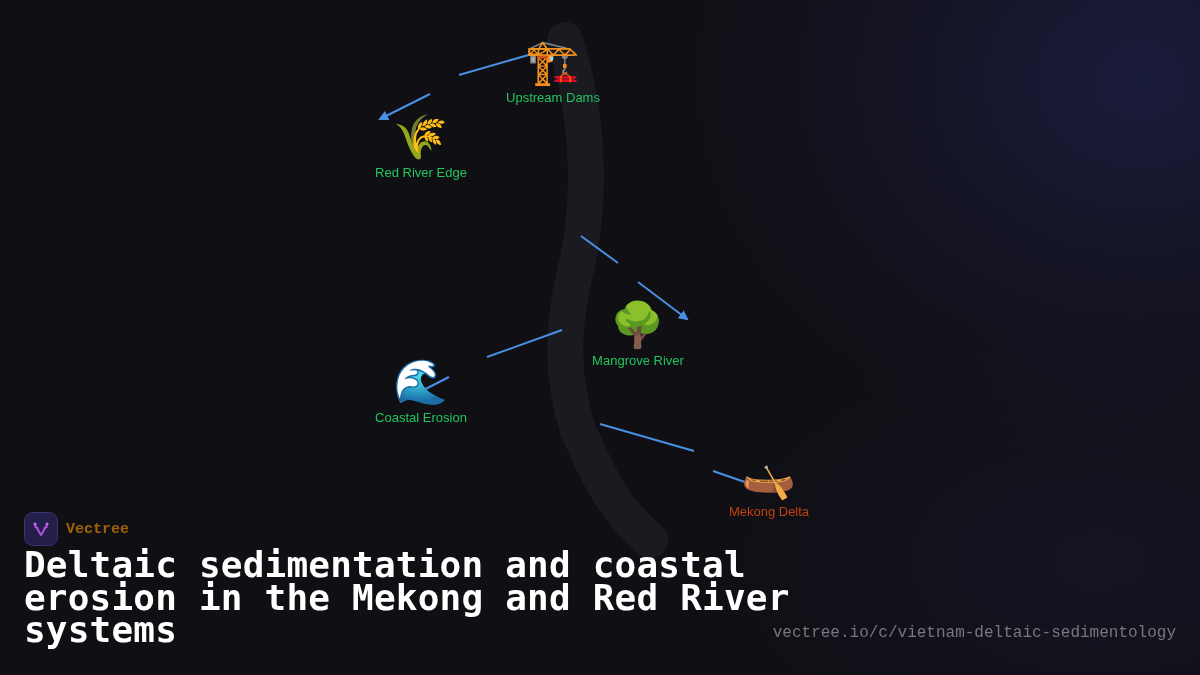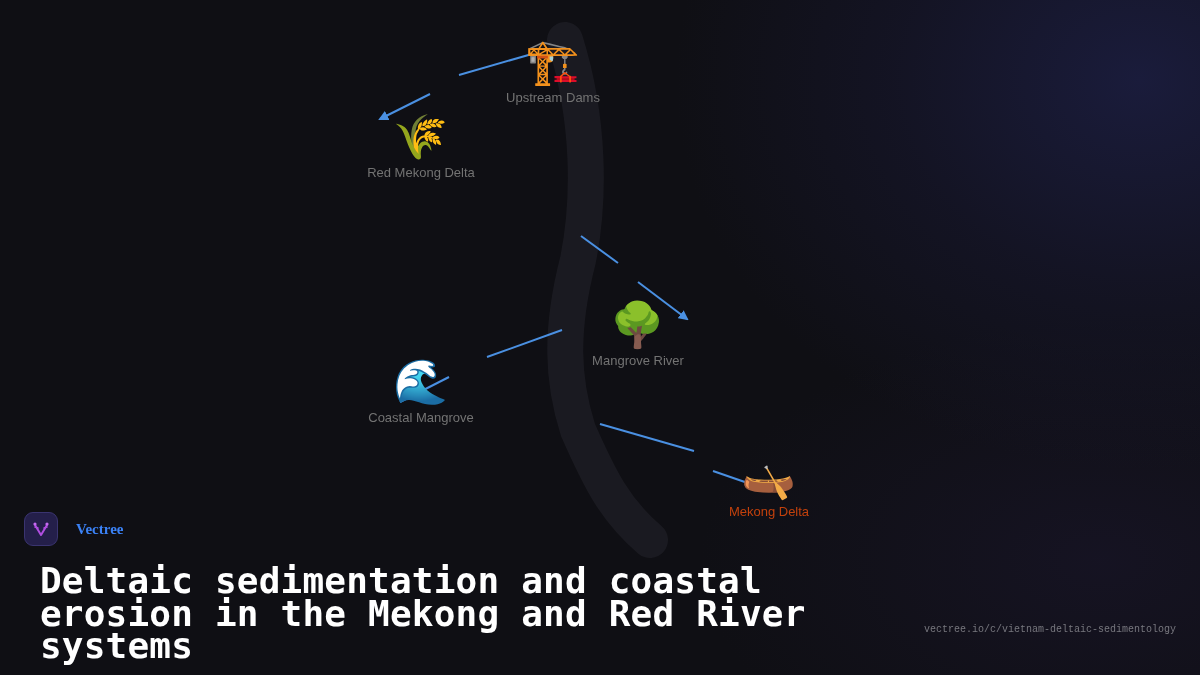--- a/index.html
+++ b/index.html
@@ -15,38 +15,38 @@
       radial-gradient(ellipse 500px 300px at 1100px 560px, rgba(26,22,44,0.6) 0%, rgba(15,15,20,0) 80%);
     pointer-events: none;
   }
   svg.canvas { position: absolute; left: 0; top: 0; }
   .node {
     position: absolute; transform: translateX(-50%);
     display: flex; flex-direction: column; align-items: center;
   }
   .node .glyph { font-size: 44px; line-height: 52px; height: 52px;
     font-family: "DejaVu Sans", sans-serif; }
-  .node .label { font-size: 13px; color: #737373; margin-top: 2px; white-space: nowrap; }
+  .node .label { font-size: 13px; color: #22c55e; margin-top: 2px; white-space: nowrap; }
   .node.dim .label { color: #c2410c; }
 
   .brand { position: absolute; left: 24px; top: 512px; display: flex; align-items: center; gap: 8px; }
   .brand-logo {
     width: 34px; height: 34px; border-radius: 9px; background: #241f4a;
     border: 1px solid #3a3470; box-sizing: border-box;
     display: flex; align-items: center; justify-content: center;
   }
-  .brand-name { font-family: Liberation Serif, serif; font-weight: bold; font-size: 15px; color: #3b82f6; margin-left: 10px; }
+  .brand-name { font-family: Liberation Mono, monospace; font-weight: bold; font-size: 15px; color: #a16207; }
   .title {
-    position: absolute; left: 24px; top: 549px; width: 800px; margin: 16px;
+    position: absolute; left: 24px; top: 549px; width: 800px; margin: 0;
     font-family: "DejaVu Sans Mono", "Liberation Mono", monospace; font-weight: bold;
     font-size: 36px; line-height: 32.5px; color: #ffffff; letter-spacing: 0.2px;
   }
   .url {
     position: absolute; right: 24px; top: 624px;
-    font-family: "Liberation Mono", "DejaVu Sans Mono", monospace; font-size: 10px; color: #77777e;
+    font-family: "Liberation Mono", "DejaVu Sans Mono", monospace; font-size: 16px; color: #77777e;
   }
 </style>
 </head>
 <body>
 
 <div class="bg-glow"></div>
 
 <svg class="canvas" width="1200" height="675">
   <defs>
     <marker id="arrowhead" markerWidth="10" markerHeight="10" refX="8" refY="5" orient="auto" markerUnits="userSpaceOnUse">
@@ -76,31 +76,31 @@
   </g>
 </svg>
 
 <div class="node" style="left:553px; top:36px;">
   <span class="glyph">🏗️</span>
   <span class="label">Upstream Dams</span>
 </div>
 
 <div class="node" style="left:421px; top:111px;">
   <span class="glyph">🌾</span>
-  <span class="label">Red Mekong Delta</span>
+  <span class="label">Red River Edge</span>
 </div>
 
 <div class="node" style="left:638px; top:299px;">
   <span class="glyph">🌳</span>
   <span class="label">Mangrove River</span>
 </div>
 
 <div class="node" style="left:421px; top:356px;">
   <span class="glyph">🌊</span>
-  <span class="label">Coastal Mangrove</span>
+  <span class="label">Coastal Erosion</span>
 </div>
 
 <div class="node dim" style="left:769px; top:450px;">
   <span class="glyph">🛶</span>
   <span class="label">Mekong Delta</span>
 </div>
 
 <div class="brand">
   <div class="brand-logo">
     <svg width="18" height="18" viewBox="0 0 18 18">

